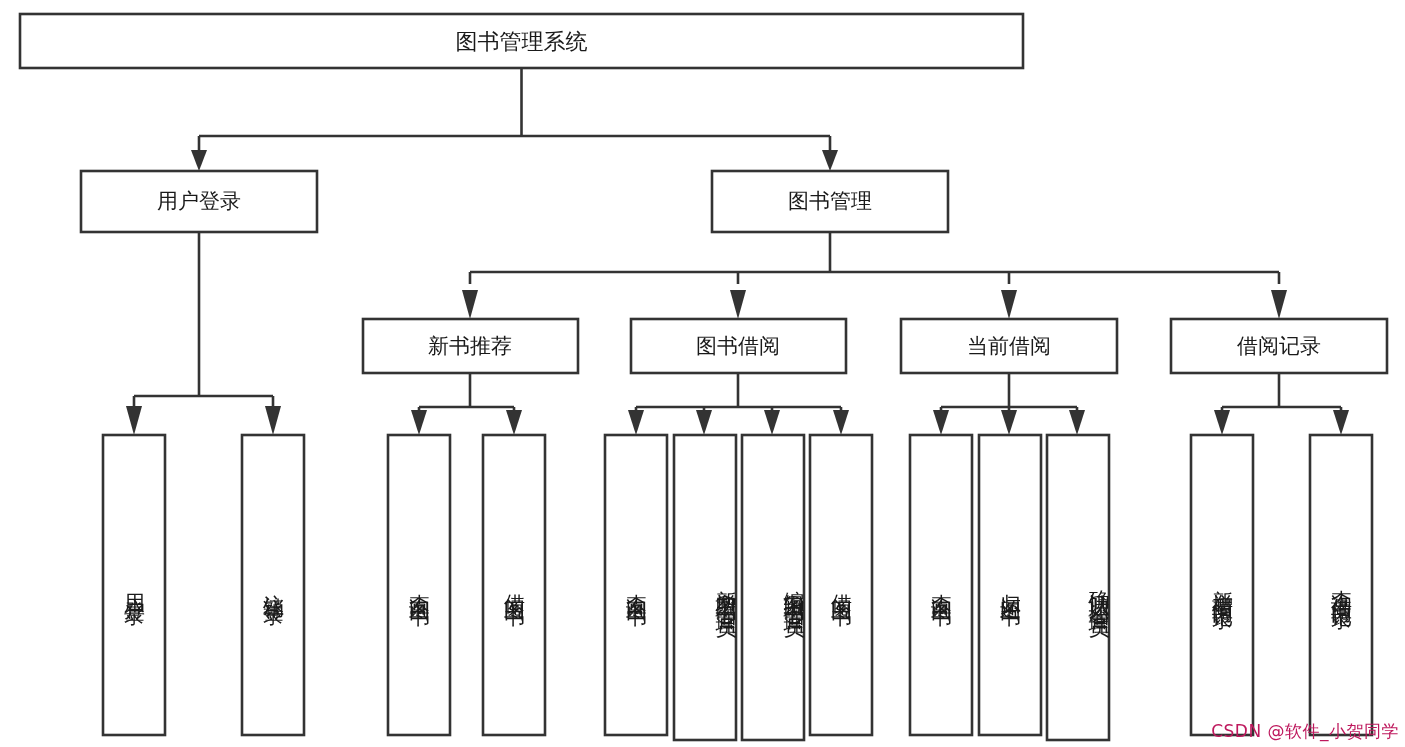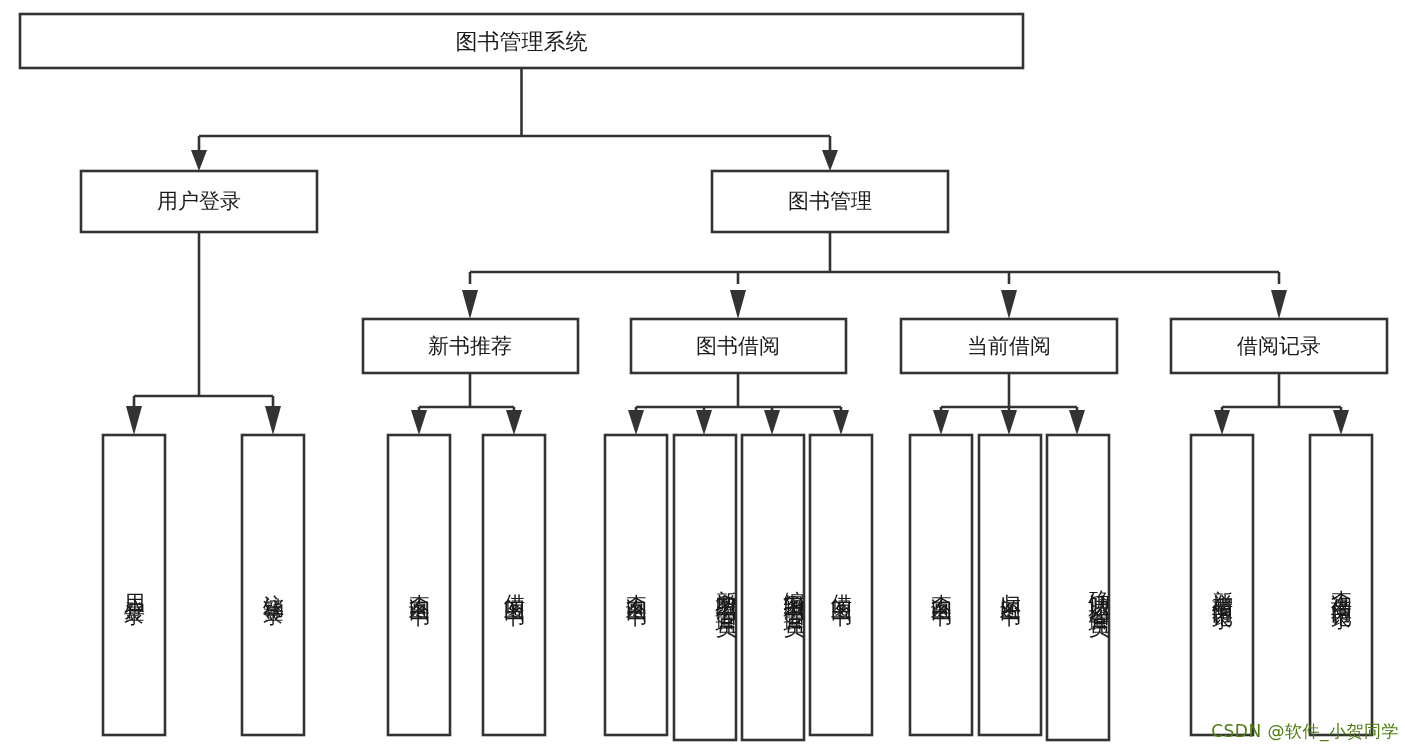--- a/index.html
+++ b/index.html
@@ -14,21 +14,21 @@
     fill:#1a1a1a;text-anchor:middle;dominant-baseline:middle;
   }
   .lvl1-label{font-size:22px;}
   .lvl2-label{font-size:21px;}
   .lvl3-label{font-size:21px;}
   .conn{stroke:#333333;stroke-width:2.6;fill:none;}
   .arrow-head{fill:#333333;stroke:none;}
   .watermark{
     position:absolute;right:6px;bottom:4px;
     font-family:"DejaVu Sans","Liberation Sans",sans-serif;
-    font-size:17px;color:#4d7c0f;white-space:nowrap;
+    font-size:17px;color:#be185d;white-space:nowrap;
     letter-spacing:0.5px;pointer-events:none;
   }
 </style>
 </head>
 <body>
 
 <svg id="canvas" viewBox="0 0 1405 747">
   <defs></defs>
 
   <g>

